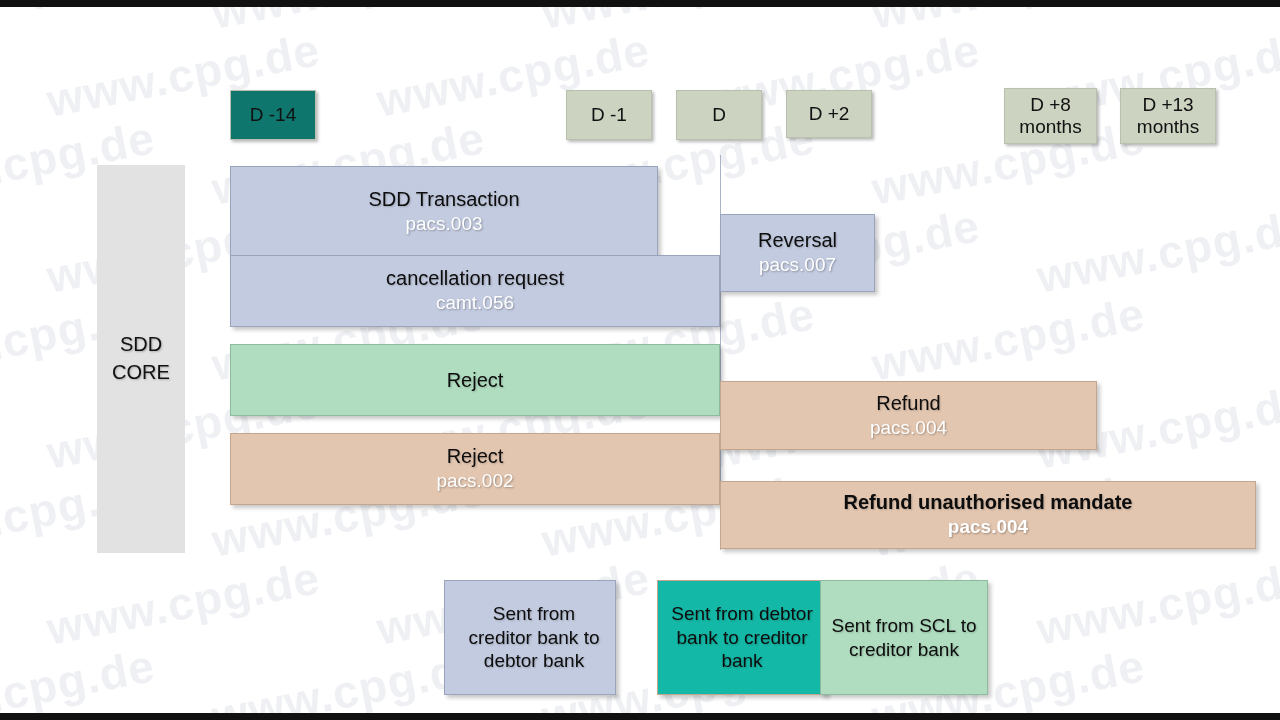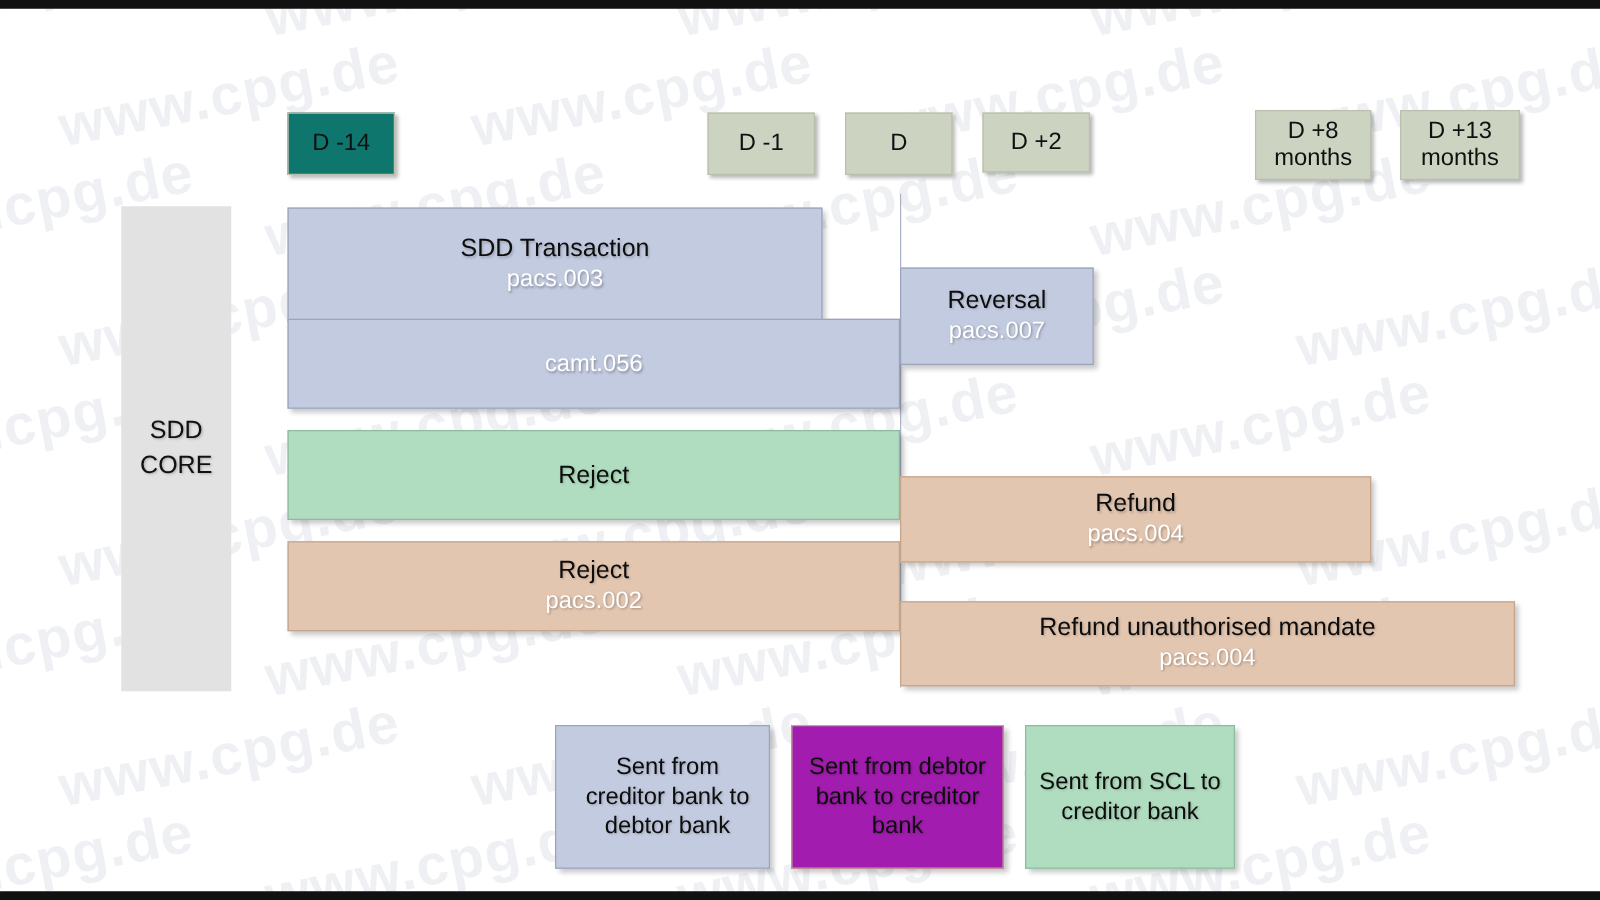--- a/index.html
+++ b/index.html
@@ -104,21 +104,21 @@
     border:1px solid rgba(0,0,0,.20);
     box-shadow:3px 3px 4px rgba(0,0,0,.22);
     display:flex;align-items:center;justify-content:center;
     text-align:center;
     color:#0d0d0d;font-size:19px;line-height:1.25;
     padding:4px 6px;
     z-index:7;
     text-shadow:1px 1px 2px rgba(0,0,0,.20);
   }
   .legend-box.blue{background:#c3cbe0;border-color:#9aa4bd;}
-  .legend-box.tan{background:#a21caf;border-color:#c4a58e;}
+  .legend-box.tan{background:#14b8a6;border-color:#c4a58e;margin-left:24px;}
   .legend-box.green{background:#b0ddc0;border-color:#8cbb9d;}
 </style>
 </head>
 <body>
 
 <div class="letterbox-top"></div>
 <div class="letterbox-bottom"></div>
 
 <div class="wm-layer" id="watermark-layer">
     <div class="wm" style="left: -120px; top: -40px; color: rgb(74, 90, 128);">www.cpg.de</div>
@@ -204,38 +204,39 @@
   </div>
 
   <div class="divider"></div>
 
   <div id="bars-root">
       <div class="bar blue" style="left: 230px; top: 166px; width: 428px; height: 92px;">
         <div class="l1">SDD Transaction</div>
         <div class="l2"><span>pacs.003</span></div>
       </div>
       <div class="bar blue" style="left: 230px; top: 255px; width: 490px; height: 72px;">
+        <div class="l1">cancellation request</div>
         <div class="l2"><span>camt.056</span></div>
       </div>
       <div class="bar green" style="left: 230px; top: 344px; width: 490px; height: 72px;">
         <div class="l1">Reject</div>
       </div>
       <div class="bar tan" style="left: 230px; top: 433px; width: 490px; height: 72px;">
         <div class="l1">Reject</div>
         <div class="l2"><span>pacs.002</span></div>
       </div>
       <div class="bar blue" style="left: 720px; top: 214px; width: 155px; height: 78px;">
         <div class="l1">Reversal</div>
         <div class="l2"><span>pacs.007</span></div>
       </div>
       <div class="bar tan" style="left: 720px; top: 381px; width: 377px; height: 69px; text-align: center;">
         <div class="l1">Refund</div>
         <div class="l2"><span>pacs.004</span></div>
       </div>
-      <div class="bar tan" style="left: 720px; top: 481px; width: 492px; height: 68px;">
+      <div class="bar tan" style="left: 720px; top: 481px; width: 536px; height: 68px; font-weight: bold;">
         <div class="l1">Refund unauthorised mandate</div>
         <div class="l2"><span>pacs.004</span></div>
       </div>
     </div>
 
   <div id="legend-root">
       <div class="legend-box blue" style="left: 444px; top: 580px; width: 172px; height: 115px; padding-left: 14px;">
         <div>Sent from creditor bank to debtor bank</div>
       </div>
       <div class="legend-box tan" style="left: 633px; top: 580px; width: 170px; height: 115px;">

